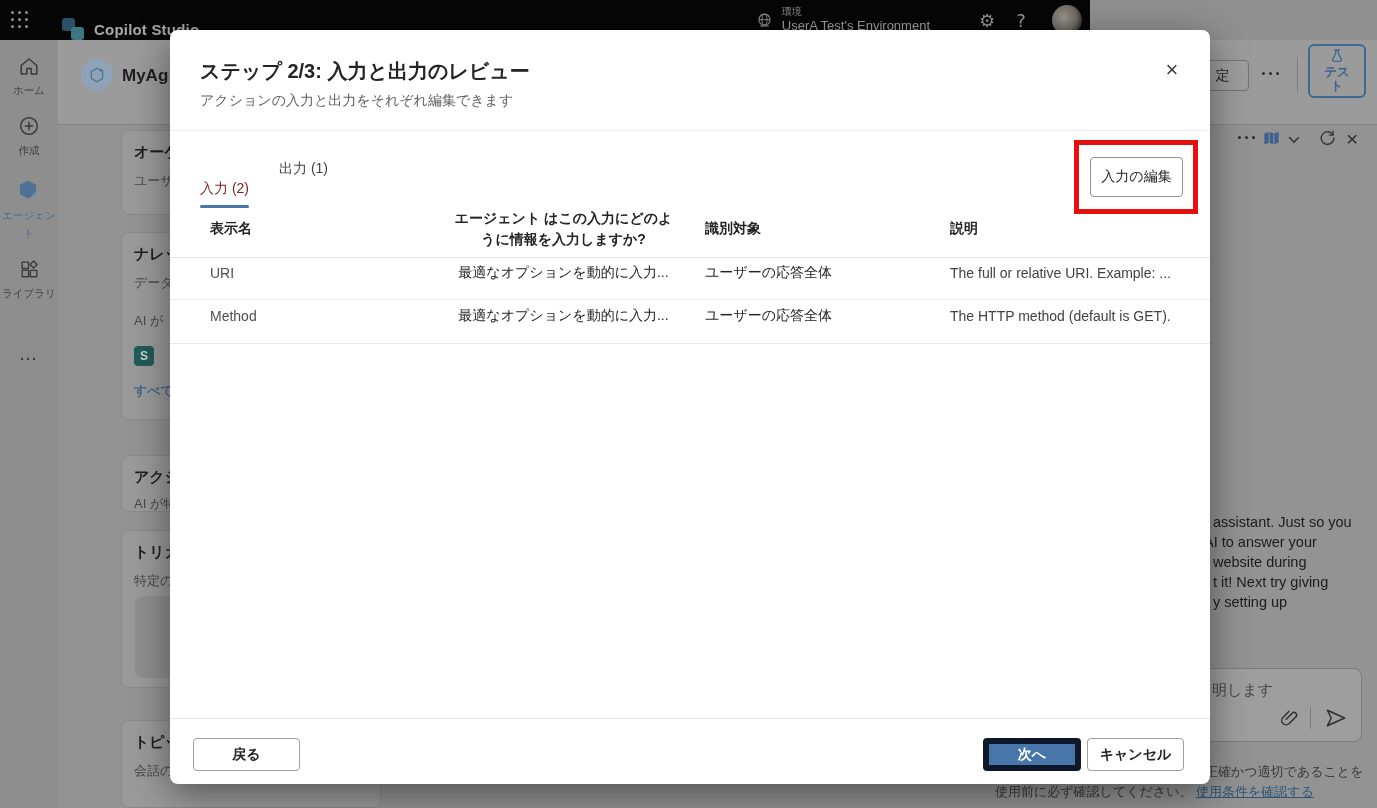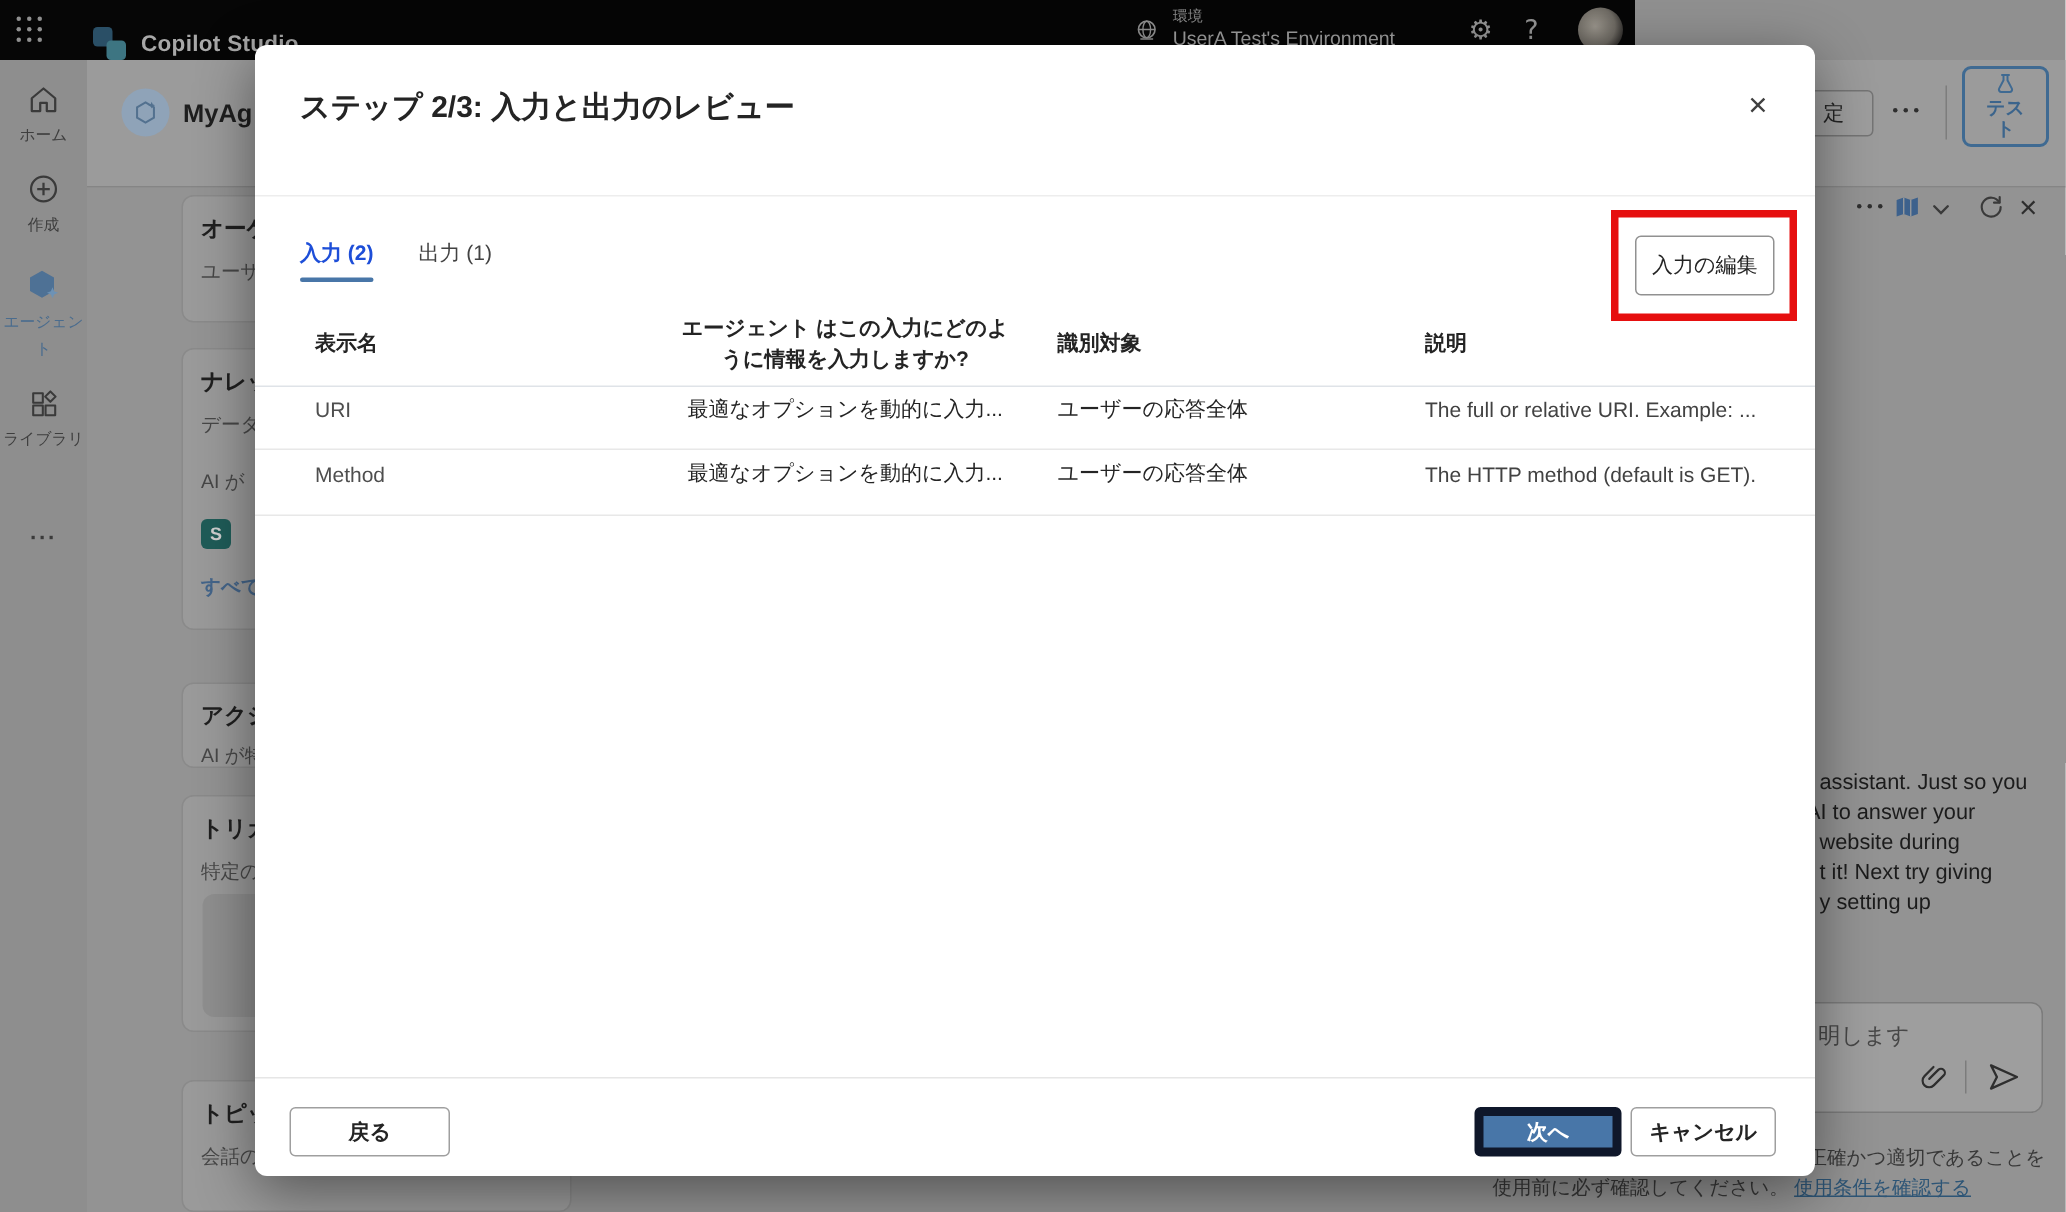--- a/index.html
+++ b/index.html
@@ -68,21 +68,21 @@
   .disc2 a { color:#2d5576; text-decoration:underline; cursor:pointer; }
 
   
   .modal { position:absolute; left:170px; top:30px; width:1040px; height:754px; background:#ffffff; border-radius:8px; box-shadow:0 10px 38px rgba(0,0,0,.45); z-index:10; }
   .m-title { position:absolute; left:30px; top:28px; font-size:20px; font-weight:700; color:#242424; }
   .m-sub { position:absolute; left:30px; top:62px; font-size:14px; color:#616161; }
   .m-close { position:absolute; left:986px; top:24px; width:32px; height:32px; font-size:22px; color:#404040; display:flex; align-items:center; justify-content:center; cursor:pointer; }
   .m-divider { position:absolute; left:0; top:100px; width:100%; height:1px; background:#ededed; }
   .tabs { position:absolute; left:30px; top:130px; display:flex; gap:30px; }
   .tab { position:relative; padding-bottom:10px; font-size:14px; color:#424242; cursor:pointer; }
-  .tab.active { font-weight:700; color:#1d4ed8; }
+  .tab.active { font-weight:400; color:#7f1d1d;margin-top:20px; }
   .tab.active::after { content:""; position:absolute; left:0; right:0; bottom:0; height:3px; border-radius:2px; background:#4876a8; }
   .edit-btn { position:absolute; left:920px; top:127px; width:93px; height:40px; background:#fff; border:1px solid #919191; border-radius:4px; font-size:14px; color:#242424; display:flex; align-items:center; justify-content:center; cursor:pointer; }
   .red-box { position:absolute; left:904px; top:110px; width:124px; height:74px; border:5px solid #e60f0f; z-index:11; pointer-events:none; }
   .thead { position:absolute; left:0; top:170px; width:100%; height:58px; display:flex; align-items:center; padding:0 25px 0 30px; border-bottom:1px solid #dfe3e8; }
   .thead > div { font-size:14px; font-weight:700; color:#242424; line-height:1.5; }
   .trow { position:absolute; left:0; width:100%; height:42px; display:flex; align-items:center; padding:0 25px 12px 30px; border-bottom:1px solid #e8e8e8; }
   .trow > div { font-size:14px; }
   .c1 { width:240px; padding-left:10px; }
   .c2 { width:255px; padding-left:10px; padding-right:18px;text-align:center; }
   .c3 { width:245px; padding-left:10px; }
@@ -287,20 +287,21 @@
 </div>
 
 <div class="disc1">正確かつ適切であることを</div>
 <div class="disc2">
   <span>使用前に必ず確認してください。</span>
   <a>使用条件を確認する</a>
 </div>
 
 <div class="modal">
   <div class="m-title">ステップ 2/3: 入力と出力のレビュー</div>
+  <div class="m-sub">アクションの入力と出力をそれぞれ編集できます</div>
   <div class="m-close">×</div>
   <div class="m-divider"></div>
 
   <div class="tabs">
     <div class="tab active">入力 (2)</div>
     <div class="tab">出力 (1)</div>
   </div>
 
   <div class="edit-btn">入力の編集</div>
   <div class="red-box"></div>

